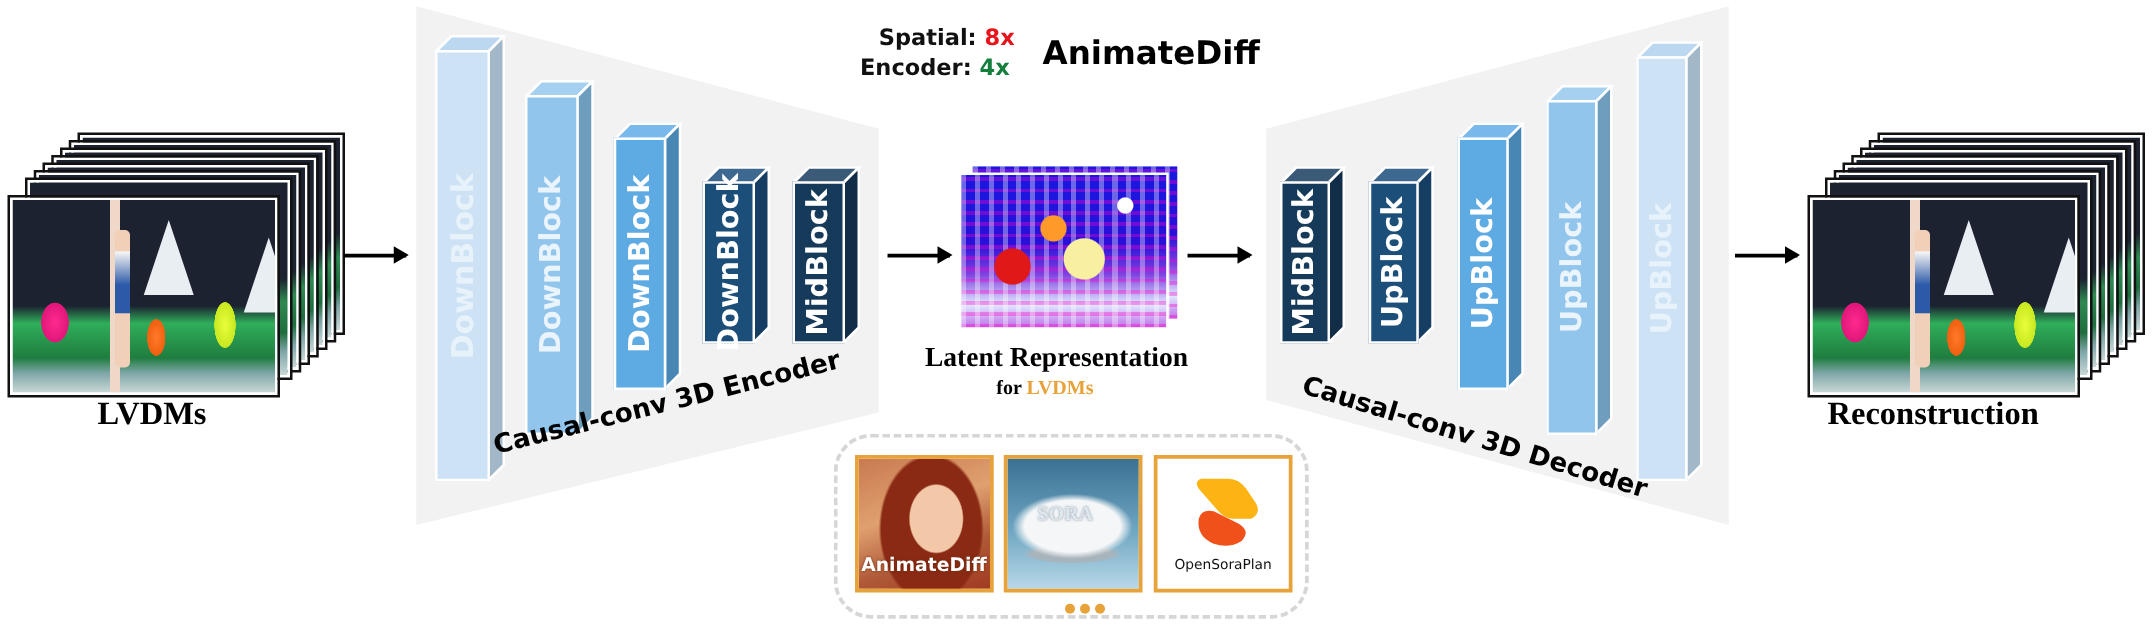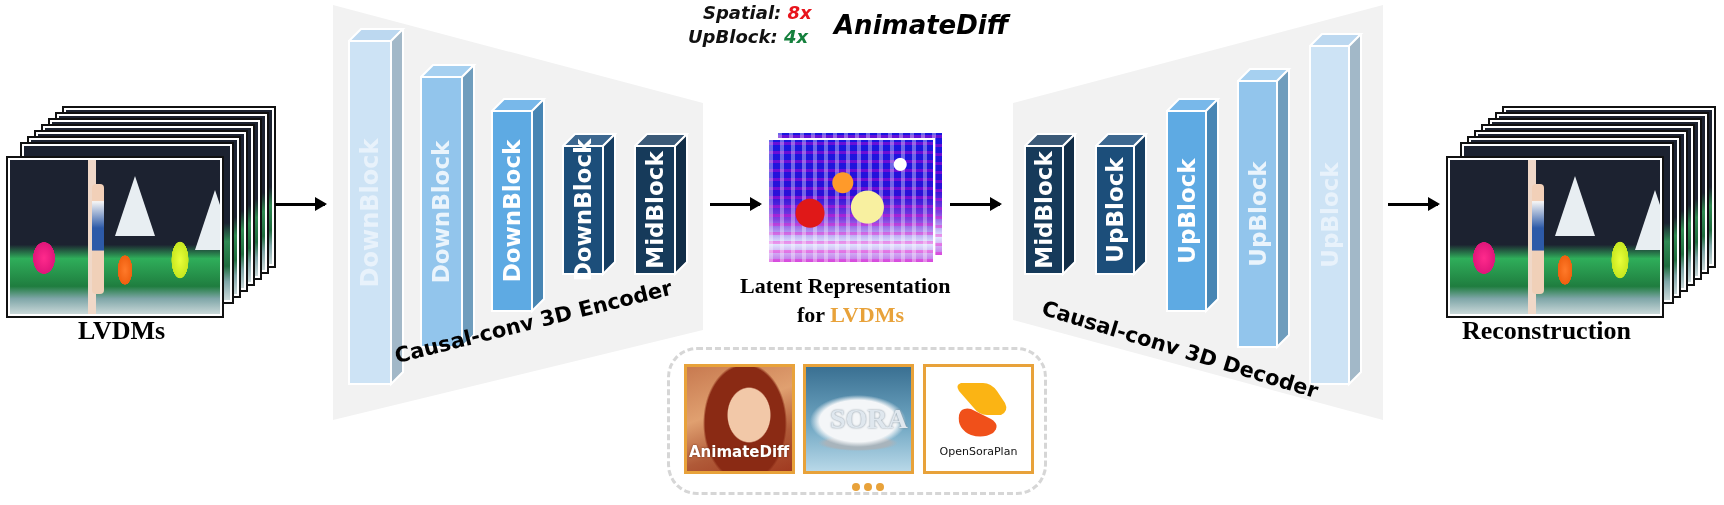--- a/index.html
+++ b/index.html
@@ -40,27 +40,27 @@
   .dot { position:absolute; width:8px; height:8px; border-radius:50%; background:#e8a23a; }
 </style>
 </head>
 <body>
 
 <svg class="trap" width="1724" height="505">
   <polygon points="333,5 703,103 703,330 333,420" fill="#f2f2f2"></polygon>
   <polygon points="1013,103 1383,5 1383,420 1013,320" fill="#f2f2f2"></polygon>
 </svg>
 
-<div class="abs comic" style="left:686px; top:2px; width:340px; height:50px;font-style:italic;">
+<div class="abs comic" style="left:686px; top:20px; width:340px; height:50px;">
   <div class="abs" style="left:17px; top:0; font-size:18px; color:#111; white-space:nowrap;">
     <span>Spatial:</span>
     <span style="color:#e8141c;">8x</span>
   </div>
   <div class="abs" style="left:2px; top:24px; font-size:18px; color:#111; white-space:nowrap;">
-    <span>UpBlock:</span>
+    <span>Encoder:</span>
     <span style="color:#15803d;">4x</span>
   </div>
   <div class="abs" style="left:148px; top:8px; font-size:26px; color:#000;">AnimateDiff</div>
 </div>
 
 <div class="frames" style="left:8px; top:108px;">
   <div class="frame" style="left:56px; top:0;"></div>
   <div class="frame" style="left:49px; top:6px;"></div>
   <div class="frame" style="left:42px; top:12px;"></div>
   <div class="frame" style="left:35px; top:18px;"></div>
@@ -125,21 +125,21 @@
     </div>
   </div>
 
 <div class="abs comic" style="left:398px; top:344px; font-size:21px; color:#000; white-space:nowrap; transform:rotate(-14deg); transform-origin:left bottom;">Causal-conv 3D Encoder</div>
 
 <div class="arrow" style="left:710px; top:203px; width:50px;"></div>
 
 <div class="latent" style="left:776px; top:131px; width:168px; height:126px;"></div>
 <div class="latent" style="left:767px; top:138px; width:168px; height:126px;"></div>
 <div class="abs label-serif" style="left:740px; top:273px; font-size:22px; white-space:nowrap;">Latent Representation</div>
-<div class="abs label-serif" style="left:797px; top:302px; font-size:22px; white-space:nowrap;">
+<div class="abs label-serif" style="left:797px; top:302px; font-size:16px; white-space:nowrap;">
   <span>for</span>
   <span style="color:#e8a23a;">LVDMs</span>
 </div>
 
 <div class="arrow" style="left:950px; top:203px; width:50px;"></div>
 
 <div id="decoder-blocks">
     <div class="block" style="left: 1024px; top: 133px;">
       <svg width="54" height="144" style="position: absolute; left: 0px; top: 0px;">
         <polygon points="1,13 13,1 51,1 39,13" fill="#3b5a78" stroke="#fff" stroke-width="2"></polygon>
@@ -211,21 +211,21 @@
   <div class="thumb" style="left:14px; top:14px; background:
          radial-gradient(ellipse 22px 28px at 62px 48px, #f2c8a8 0 95%, transparent 100%),
          radial-gradient(ellipse 42px 60px at 58px 56px, #8a2a14 0 95%, transparent 100%),
          linear-gradient(160deg, #c87a50 0%, #e0a070 40%, #b05a38 70%, #a03a20 100%);">
     <div class="abs" style="left:2px; bottom:10px; font-size:15px; font-weight:bold; color:#ffffff; font-family:'DejaVu Sans', sans-serif; text-shadow:0 0 2px #6a2a10;">AnimateDiff</div>
   </div>
   <div class="thumb" style="left:133px; top:14px; background:
          radial-gradient(ellipse 48px 26px at 52px 54px, #f4f6f8 0 80%, transparent 100%),
          radial-gradient(ellipse 40px 8px at 52px 76px, #a8b4bc 0 80%, transparent 100%),
          linear-gradient(180deg, #3a7092 0%, #6fa6c2 55%, #b8d8e8 100%);">
-    <div class="abs" style="left:24px; top:36px; font-size:28px; font-family:'Liberation Serif', serif; font-weight:bold; color:#dfe7ee; text-shadow:0 0 2px #7a8a96;">SORA</div>
+    <div class="abs" style="left:24px; top:36px; font-size:16px; font-family:'Liberation Serif', serif; font-weight:bold; color:#dfe7ee; text-shadow:0 0 2px #7a8a96;">SORA</div>
   </div>
   <div class="thumb" style="left:253px; top:14px; background:#ffffff;">
     <svg class="abs" width="56" height="60" style="left:27px; top:12px;">
       <path d="M8 4 L30 4 Q38 4 44 12 L52 24 Q56 32 48 36 L34 36 Q26 36 20 28 L6 12 Q2 6 8 4 Z" fill="#fbb414"></path>
       <path d="M6 36 Q8 28 18 30 L38 40 Q48 46 40 54 Q30 60 18 56 Q4 50 6 36 Z" fill="#f0501a"></path>
     </svg>
     <div class="abs" style="left:0; width:105px; text-align:center; top:78px; font-size:11px; color:#111; font-family:'DejaVu Sans', sans-serif;">OpenSoraPlan</div>
   </div>
   <div class="dot" style="left:182px; top:133px;"></div>
   <div class="dot" style="left:194px; top:133px;"></div>

